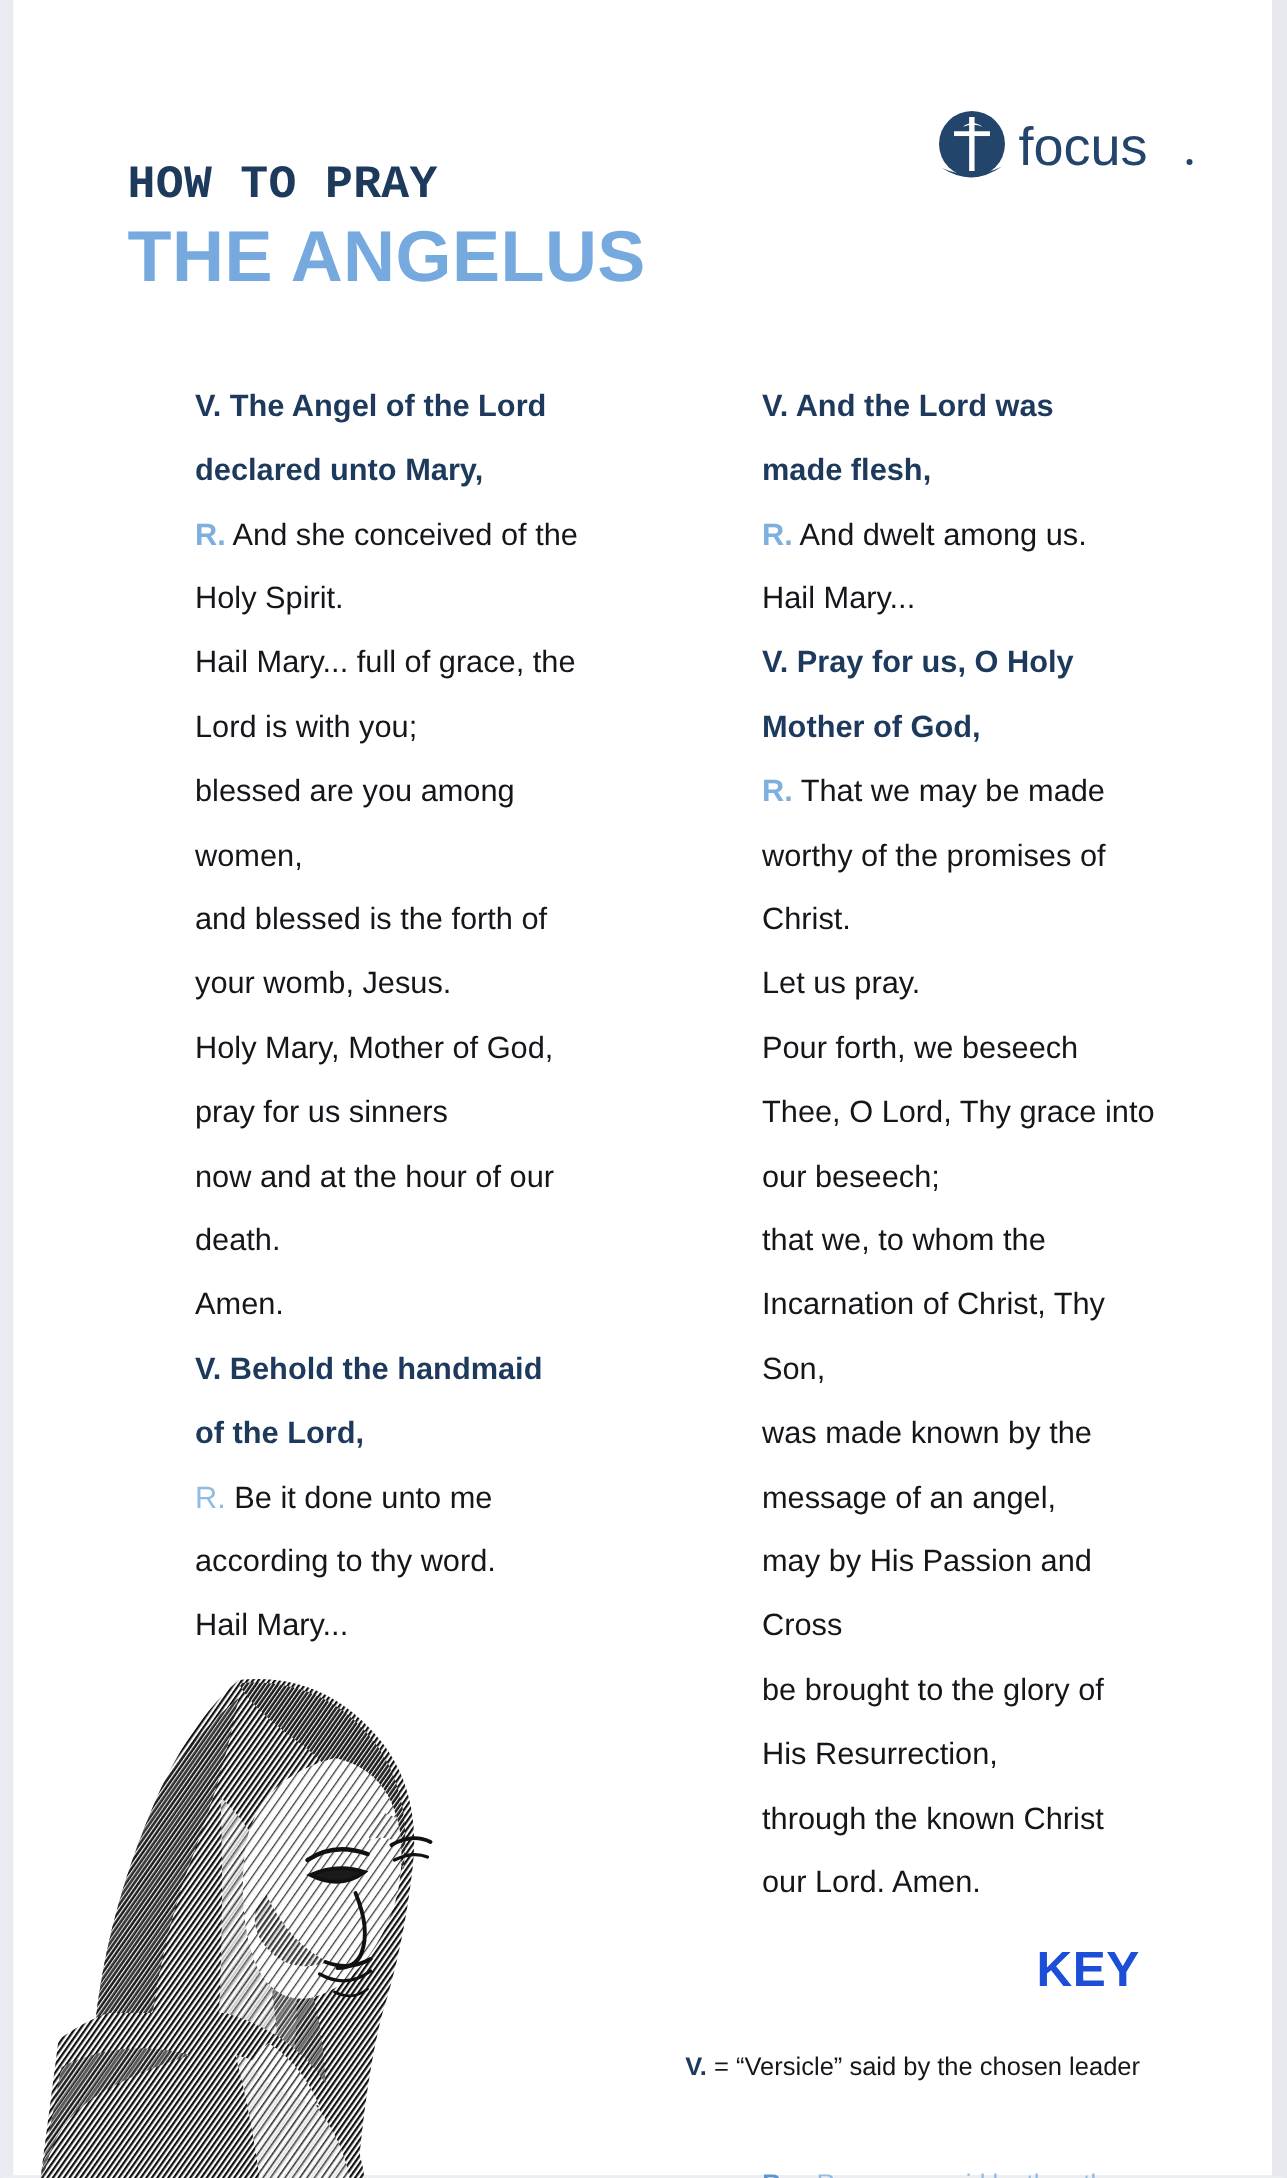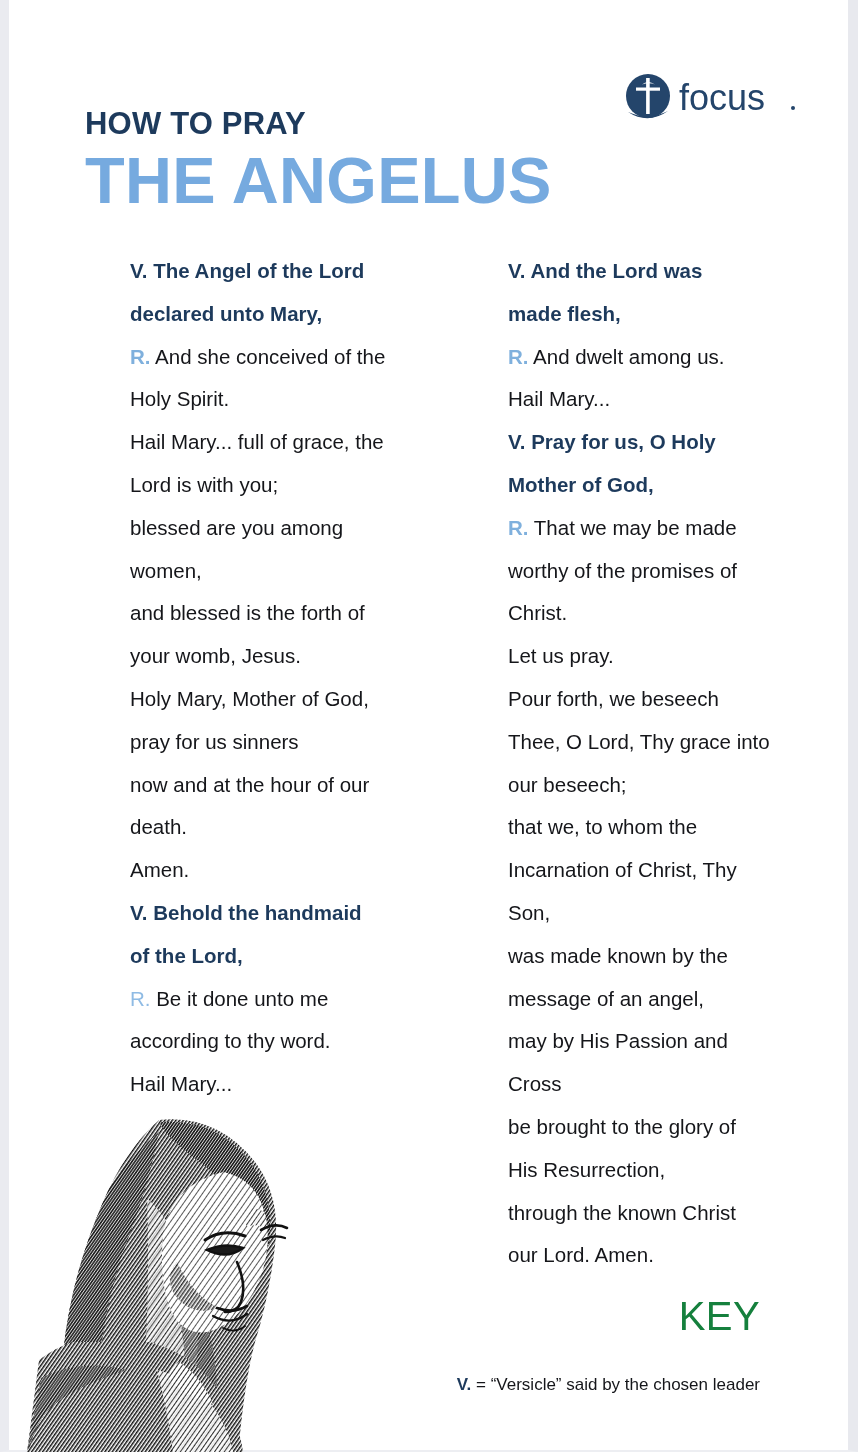--- a/index.html
+++ b/index.html
@@ -49,23 +49,24 @@
     top: 108px;
   }
   .title-kicker {
     font-size: 31px;
     font-weight: bold;
     letter-spacing: 0.2px;
     color: #1d3a5c;
     line-height: 1.06;
     margin: 0;
     white-space: nowrap;
+    font-family: Liberation Mono, monospace;
   }
   .title-main {
-    font-size: 65px;
+    font-size: 48px;
     font-weight: bold;
     letter-spacing: 0.3px;
     color: #76aadf;
     line-height: 1.12;
     margin: 4px 0 0 0;
     white-space: nowrap;
   }
 
   
   .columns {
@@ -115,23 +116,23 @@
 
   
   .key {
     position: absolute;
     right: 88px;
     top: 1296px;
     width: 420px;
     text-align: right;
   }
   .key-title {
-    font-size: 40px;
-    font-weight: normal;
-    color: #15803d;
+    font-size: 33px;
+    font-weight: bold;
+    color: #1d4ed8;
     line-height: 1;
     margin: 0 0 10px 0;
     letter-spacing: 0.4px;
   }
   .key-line {
     font-size: 17px;
     line-height: 26px;
     color: #15161a;
     white-space: pre-wrap;
   }

